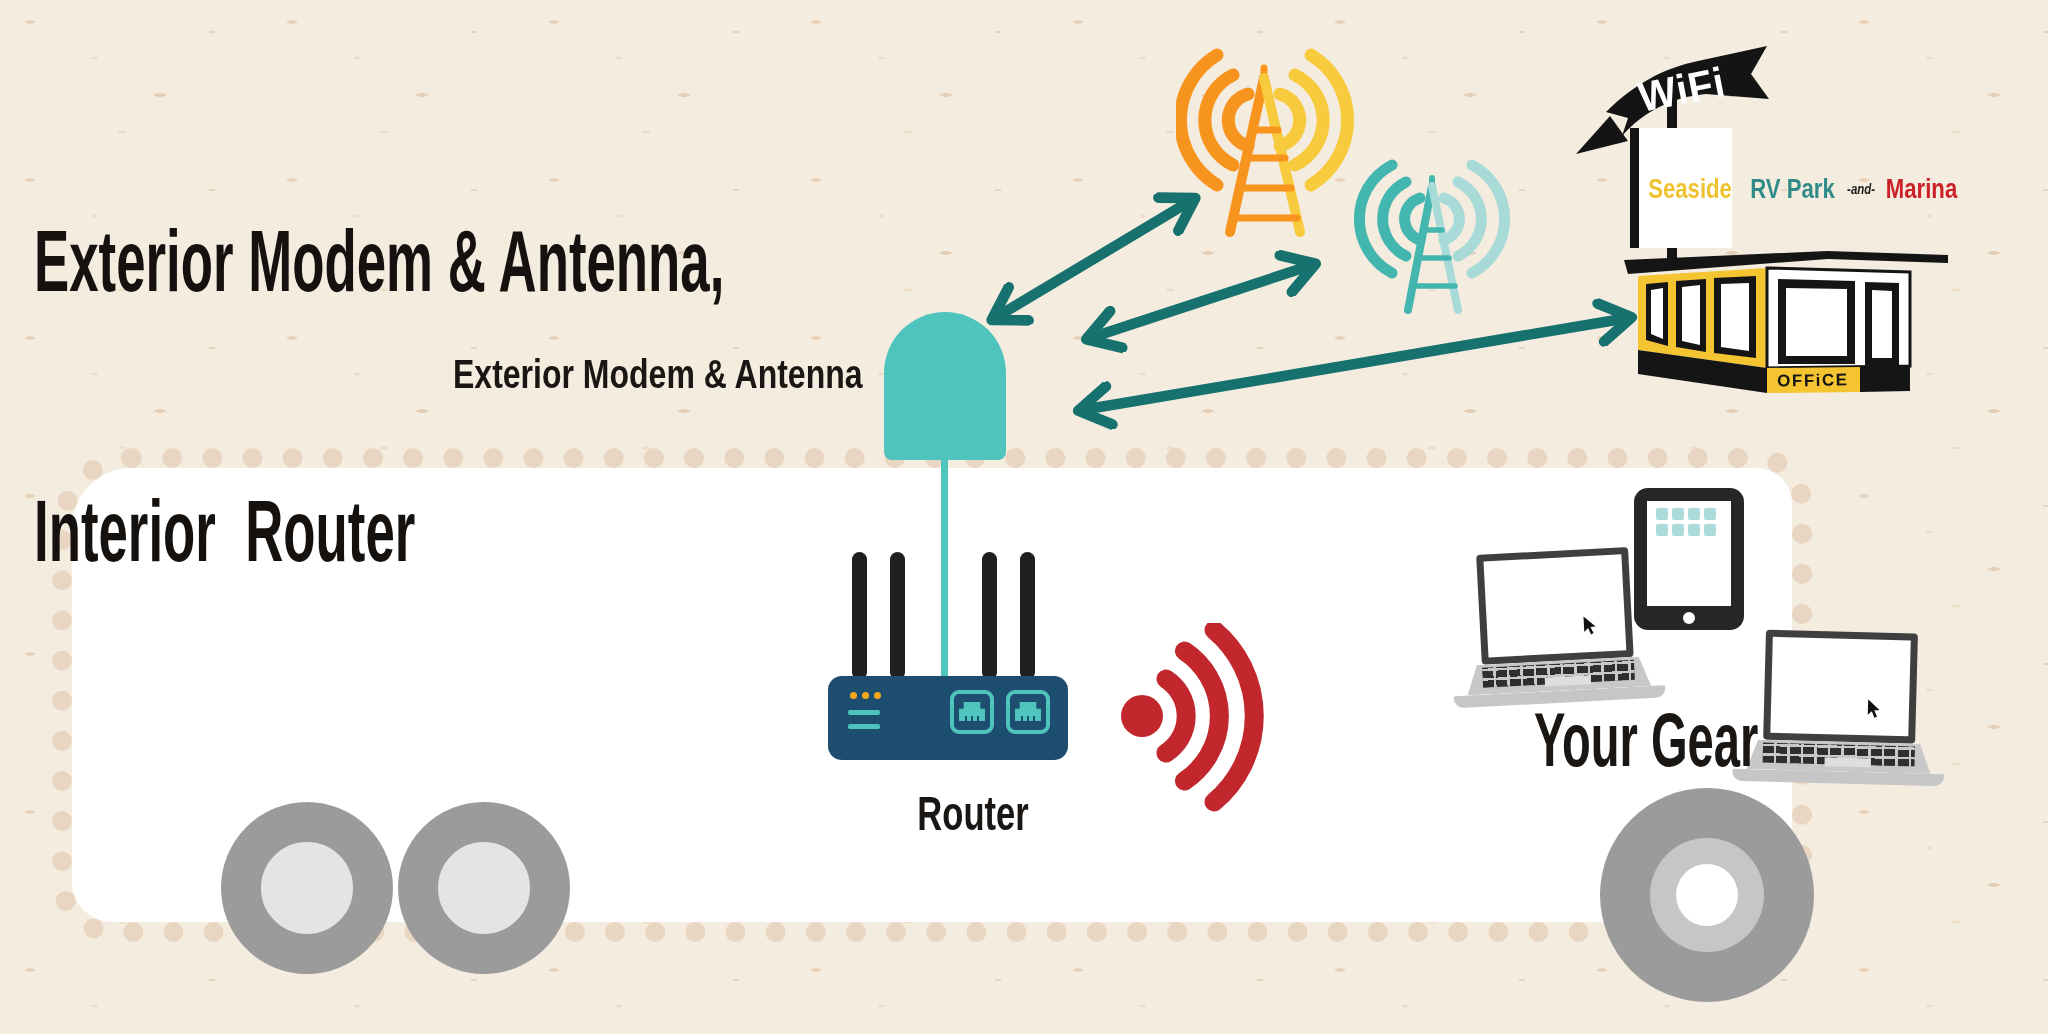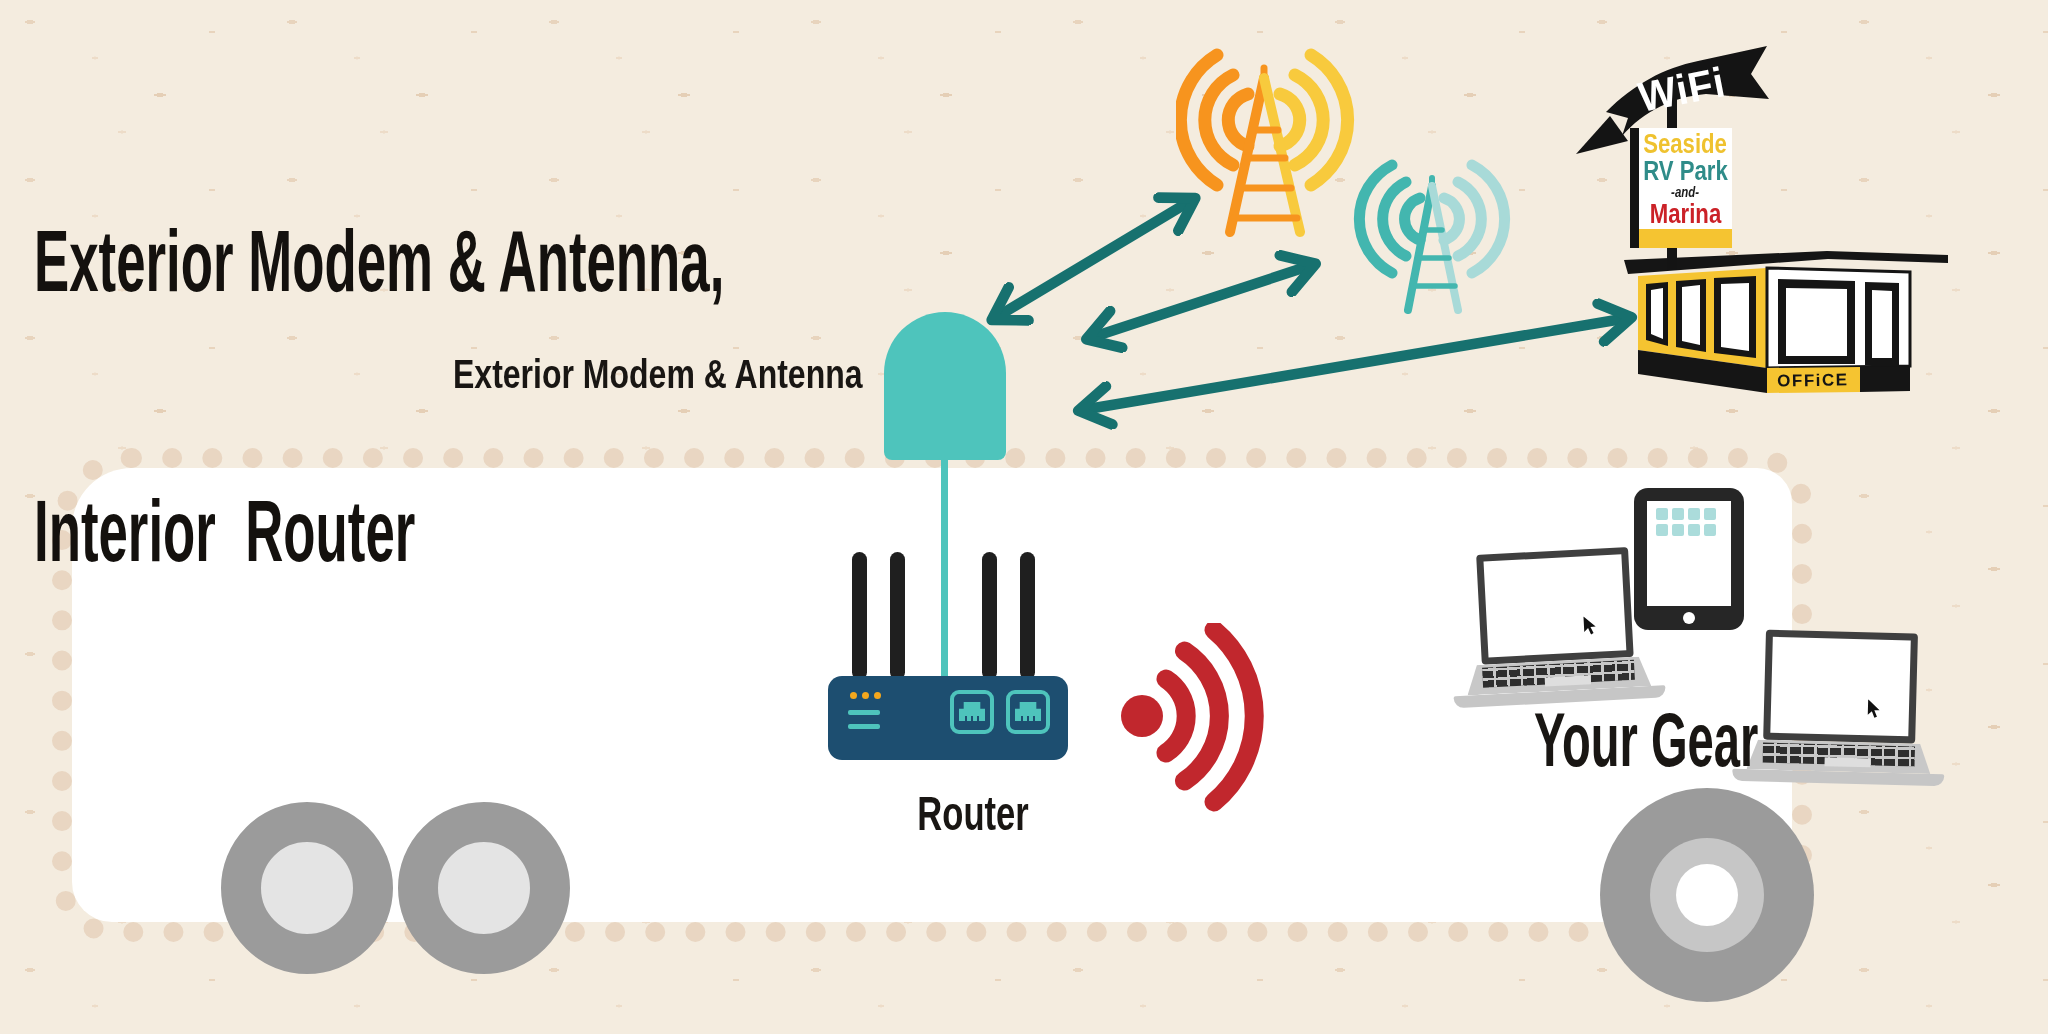--- a/index.html
+++ b/index.html
@@ -47,21 +47,21 @@
   .r-dot{width:7px;height:7px;border-radius:50%;background:#f4a71d;top:692px;}
   .r-line{width:32px;height:5px;background:#4ec4bc;border-radius:2px;left:848px;}
   .port{top:690px;width:44px;height:44px;border:4px solid #4ec4bc;border-radius:9px;box-sizing:border-box;background:#1d4e70;}
   .port .jack{position:absolute;left:5px;top:8px;width:26px;height:19px;background:#4ec4bc;
     clip-path:polygon(0 35%,18% 35%,18% 0,82% 0,82% 35%,100% 35%,100% 100%,0 100%);}
   .port .jack:after{content:"";position:absolute;left:2px;bottom:0;right:2px;height:5px;
     background-image:repeating-linear-gradient(90deg,transparent 0 4px,#1d4e70 4px 6px);}
   
   .sign-pole{left:1667px;top:92px;width:10px;height:178px;background:#141414;}
   .park-sign{left:1630px;top:128px;width:102px;height:120px;background:#fff;border-left:9px solid #141414;
-    box-sizing:border-box;display:flex;flex-direction:column;align-items:center;padding-top:3px;}
+    box-sizing:border-box;display:flex;flex-direction:row;align-items:center;padding-top:3px;}
   .sg{font-weight:bold;transform:scaleX(.82);transform-origin:50% 0;white-space:nowrap;}
   .sg1{color:#efc22f;font-size:27px;line-height:27px;}
   .sg2{color:#2f8c89;font-size:27px;line-height:27px;}
   .sg3{color:#1c1c1c;font-size:14px;line-height:15px;font-style:italic;}
   .sg4{color:#cb2127;font-size:27px;line-height:29px;}
   .sign-band{margin-top:auto;width:100%;height:22px;background:#f5c431;}
   .wifi-label{left:1612px;top:66px;width:140px;text-align:center;color:#ffffff;font-weight:bold;
     font-size:42px;letter-spacing:1px;transform:rotate(-11deg) scaleX(.95);transform-origin:50% 50%;}
   
   .laptop{width:230px;height:152px;}

